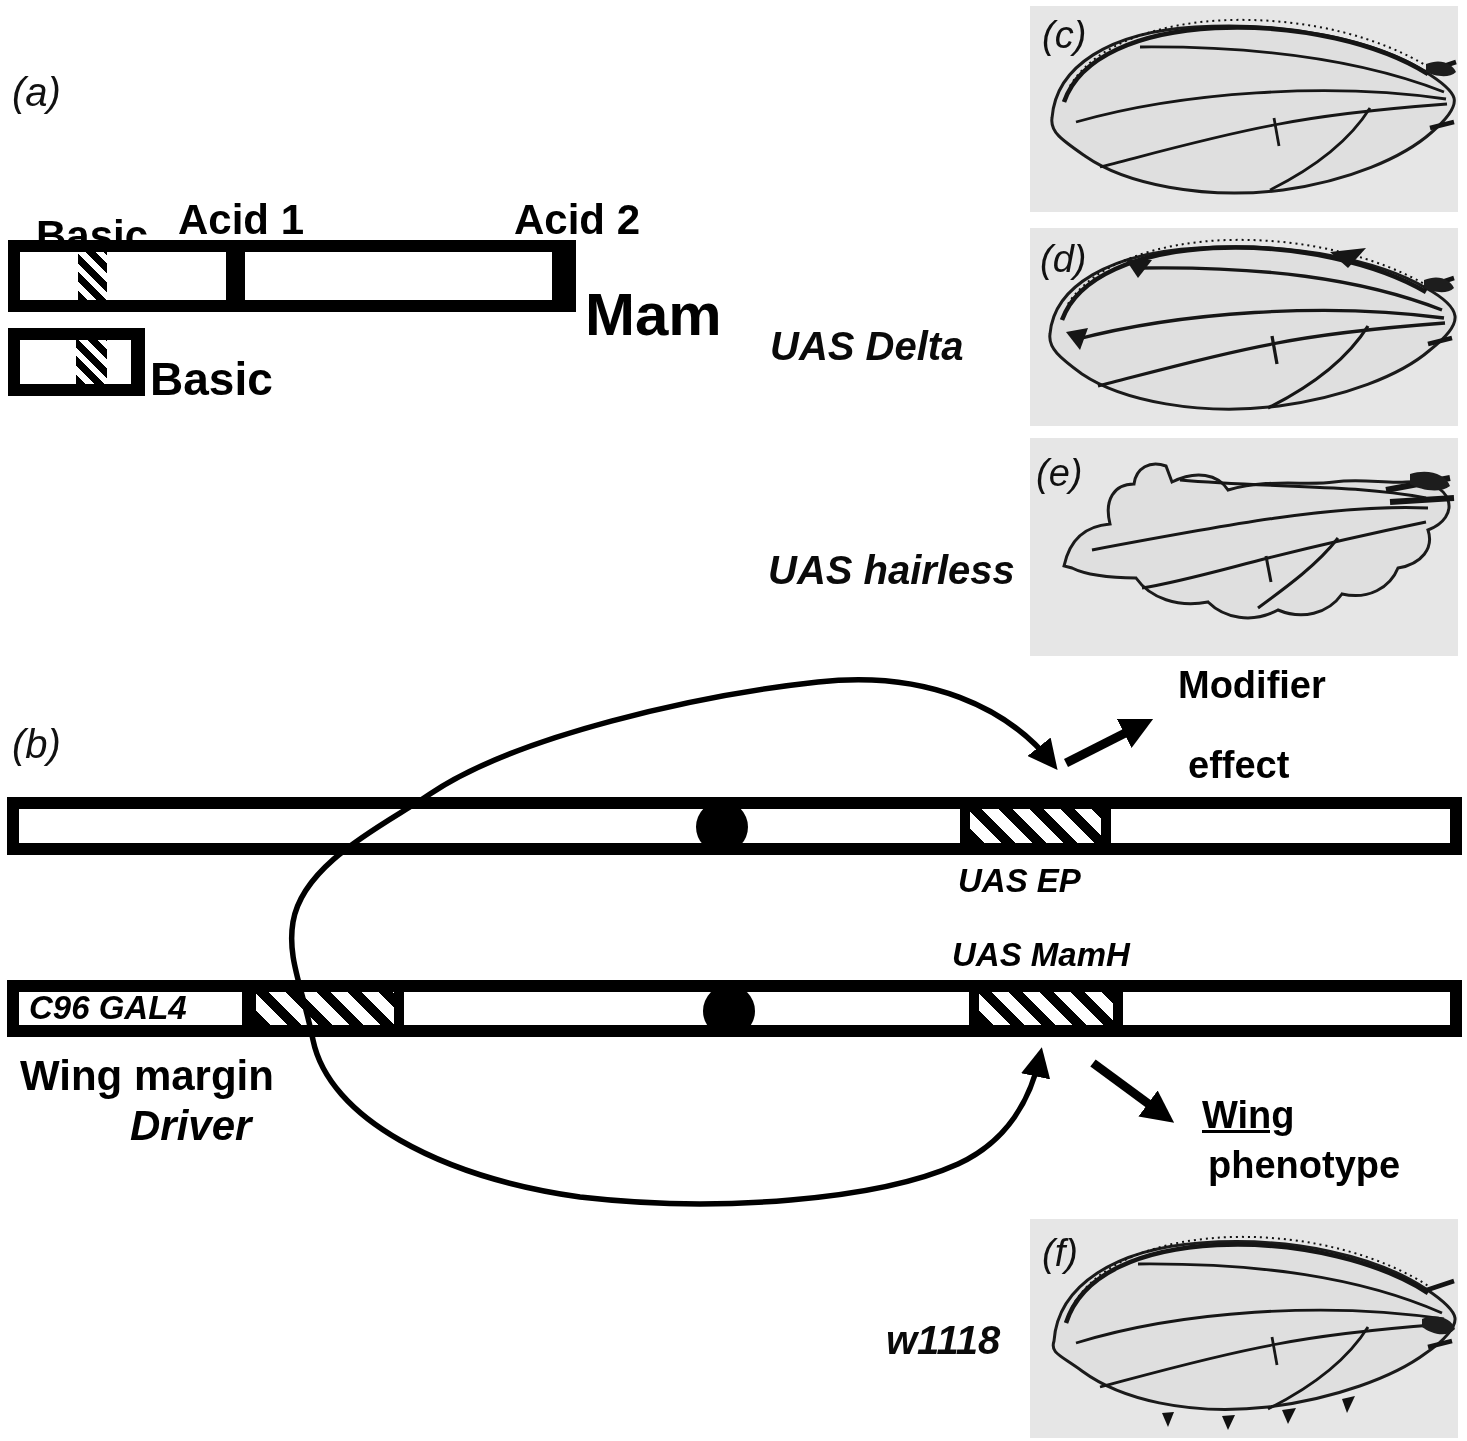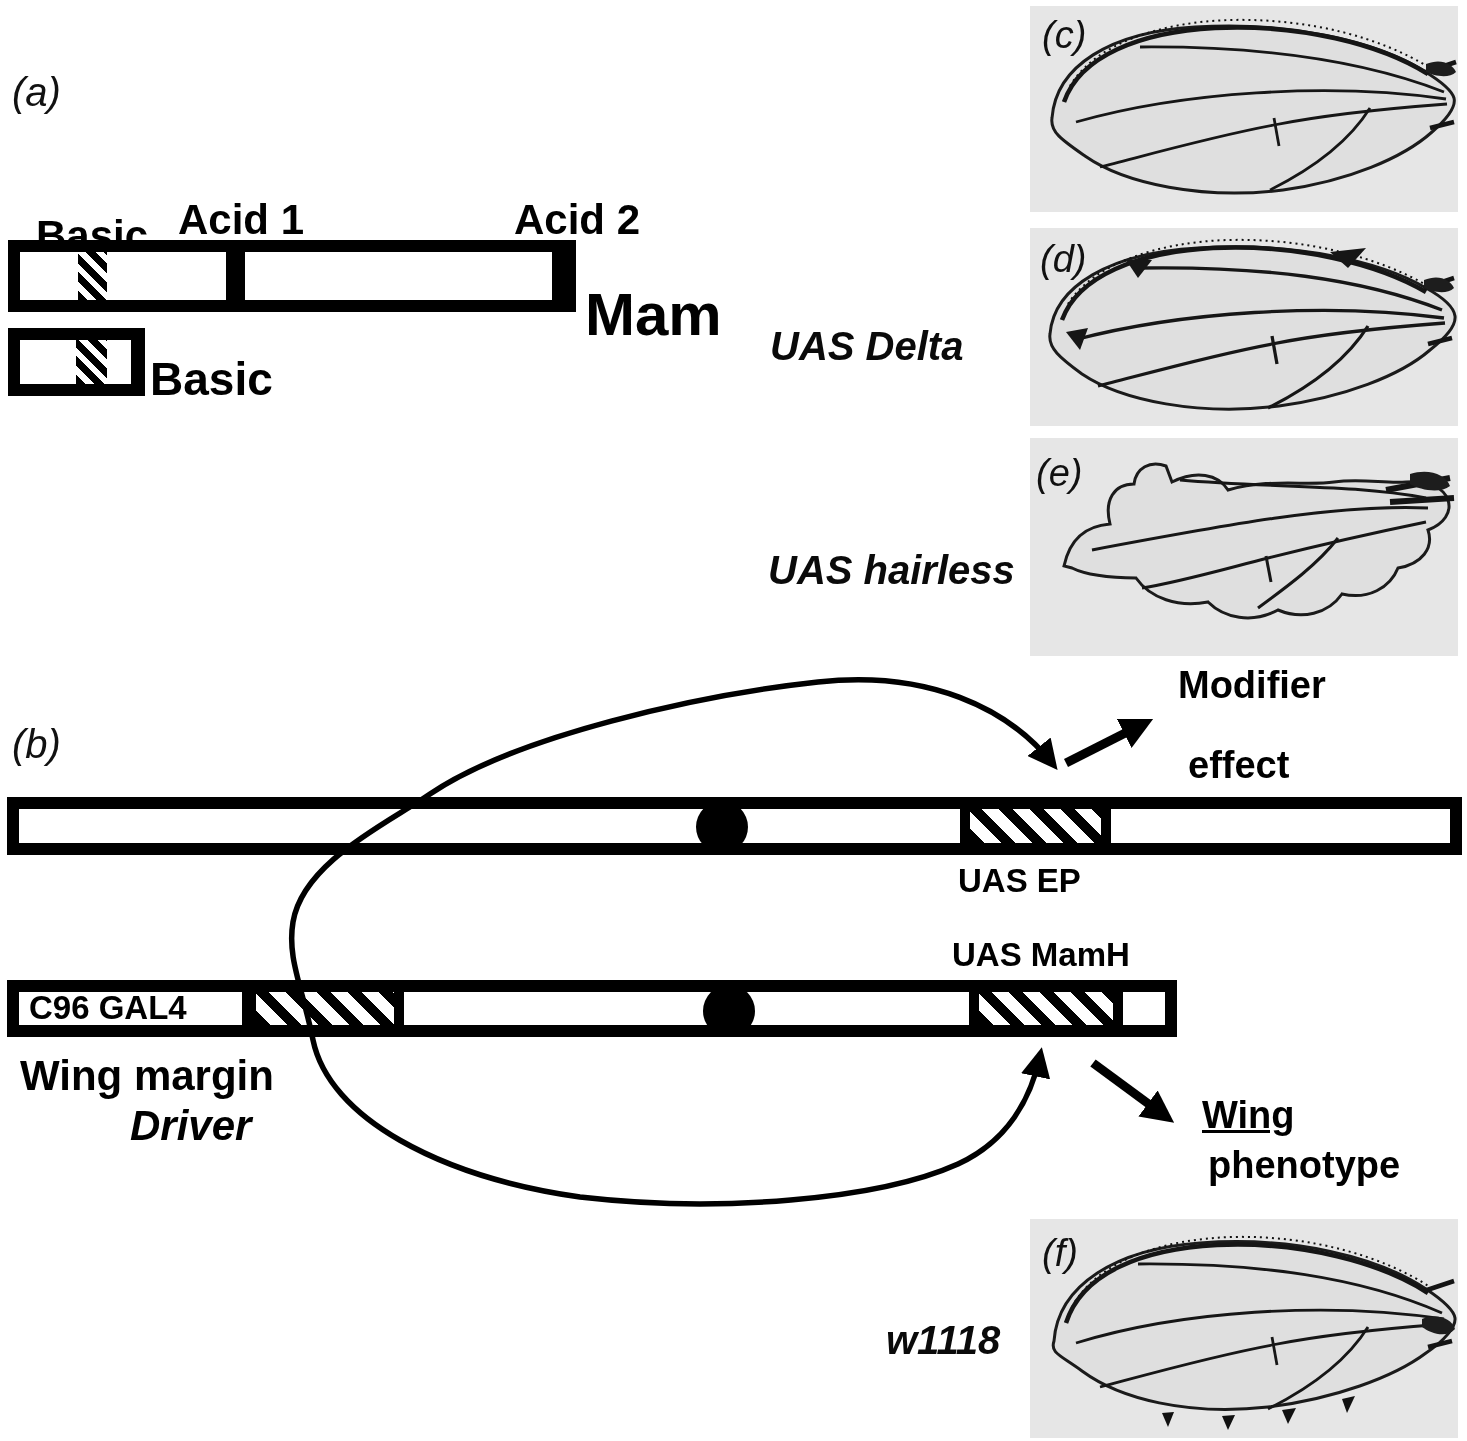--- a/index.html
+++ b/index.html
@@ -4,21 +4,21 @@
 <style>
   html,body{margin:0;padding:0;background:#ffffff;}
   .canvas{
     position:relative;width:1467px;height:1441px;background:#ffffff;
     font-family:"Liberation Sans", sans-serif;color:#000;overflow:hidden;
   }
   .abs{position:absolute;}
   .panel-tag{font-size:40px;font-style:italic;color:#111;}
   .big-label{font-size:42px;font-weight:bold;color:#000;letter-spacing:0;}
   .geno-label{font-size:40px;font-weight:bold;font-style:italic;color:#0a0a0a;}
-  .ins-label{font-size:33px;font-weight:bold;color:#000;}
+  .ins-label{font-size:33px;font-weight:bold;font-style:italic;color:#000;}
   
   .pbar{position:absolute;background:#fff;border:12px solid #000;box-sizing:border-box;}
   .hatch-a{position:absolute;top:0;bottom:0;background:repeating-linear-gradient(45deg,#000 0 7px,#fff 7px 13px);}
   .divider{position:absolute;top:0;bottom:0;background:#000;}
   
   .cbar{position:absolute;background:#fff;border:12px solid #000;box-sizing:border-box;}
   .hatch-b{position:absolute;top:0;bottom:0;box-sizing:border-box;
     border-left:10px solid #000;border-right:10px solid #000;
     background:repeating-linear-gradient(45deg,#000 0 10px,#fff 10px 22px);}
   .centromere{position:absolute;width:52px;height:52px;border-radius:50%;background:#000;}
@@ -50,21 +50,21 @@
 
   <span class="abs panel-tag" style="left:12px;top:722px;">(b)</span>
 
   <div class="cbar" style="left:7px;top:797px;width:1455px;height:58px;">
     <div class="centromere" style="left:677px;top:-8px;"></div>
     <div class="hatch-b" style="left:941px;width:151px;"></div>
   </div>
   <span class="abs ins-label" style="left:958px;top:862px;">UAS EP</span>
 
   <span class="abs ins-label" style="left:952px;top:936px;">UAS MamH</span>
-  <div class="cbar" style="left:7px;top:980px;width:1170px;height:57px;">
+  <div class="cbar" style="left:7px;top:980px;width:1455px;height:57px;">
     <span class="ins-label" style="position:absolute;left:10px;top:-3px;">C96 GAL4</span>
     <div class="hatch-b" style="left:223px;width:162px;border-left-width:14px;"></div>
     <div class="centromere" style="left:684px;top:-7px;"></div>
     <div class="hatch-b" style="left:950px;width:154px;"></div>
   </div>
 
   <span class="abs big-label label-z" style="left:20px;top:1052px;">Wing margin</span>
   <span class="abs big-label label-z" style="left:130px;top:1102px;font-style:italic;">Driver</span>
 
   <span class="abs big-label" style="left:1178px;top:664px;font-size:38px;">Modifier</span>

